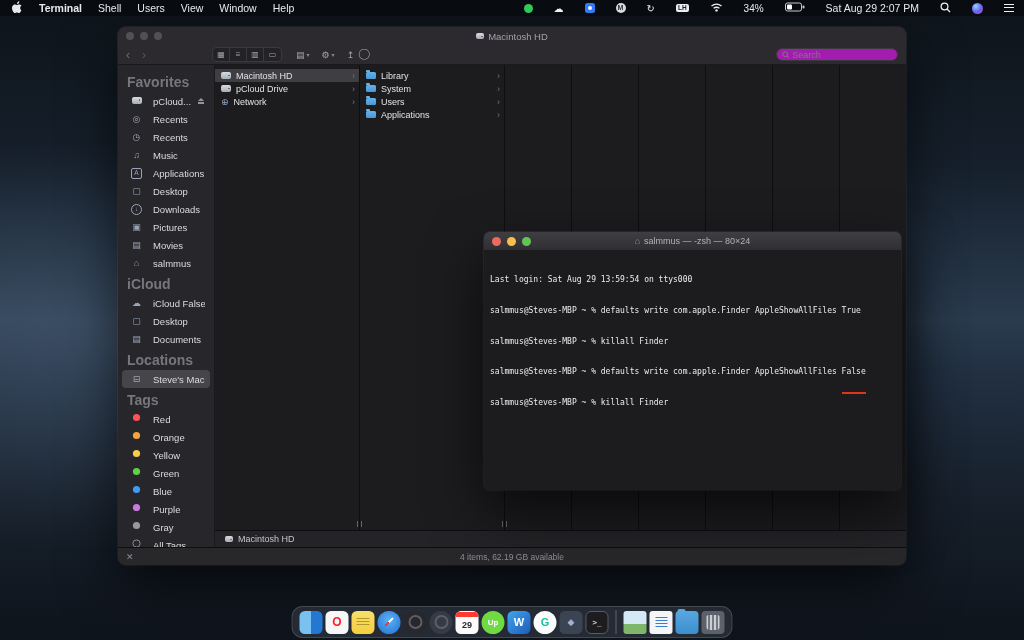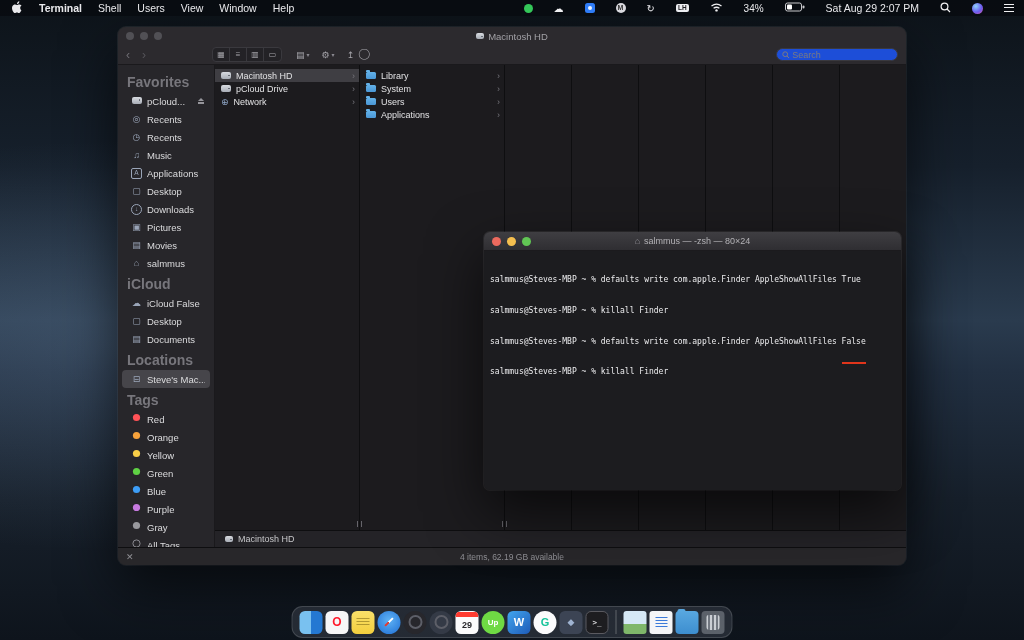--- a/index.html
+++ b/index.html
@@ -41,31 +41,31 @@
   .f-titlebar { height:18px; background:#2c2a2e; display:flex; align-items:center; position:relative; padding:0 8px; flex:none; }
   .f-titlebar .light { width:8px; height:8px; background:#515055; }
   .f-title { position:absolute; left:0; right:0; text-align:center; font-size:9.5px; color:#a2a1a6; display:flex; justify-content:center; align-items:center; gap:4px; }
   .f-toolbar { height:20px; background:#2c2a2e; border-bottom:1px solid #1a191c; display:flex; align-items:center; flex:none; padding:0 8px; color:#98979c; }
   .nav-arrows { display:flex; gap:12px; font-size:12px; color:#6f6e74; width:86px; }
   .seg { display:flex; background:#232226; border:1px solid #3a393e; border-radius:4px; overflow:hidden; margin-right:14px; }
   .seg span { width:17px; height:13px; font-size:8px; line-height:13px; text-align:center; color:#a6a5ab; border-right:1px solid #3a393e; }
   .seg span:last-child { border-right:none; }
   .tbtn { display:flex; align-items:center; gap:2px; font-size:9px; color:#a6a5ab; margin-right:12px; }
   .tbtn .cv { font-size:6px; color:#8a8990; }
-  .f-search { margin-left:auto; width:122px; height:13px; background:#1d4ed8; border:1px solid #3a393e; border-radius:7px; display:flex; align-items:center; padding:0 5px; gap:3px; }
+  .f-search { margin-left:auto; width:122px; height:13px; background:#a21caf; border:1px solid #3a393e; border-radius:7px; display:flex; align-items:center; padding:0 5px; gap:3px; }
   .f-search input { background:transparent; border:none; outline:none; color:#cfcfd3; font-size:9px; width:100%; }
   .f-search input::placeholder { color:#7c7b81; }
 
   .f-main { flex:1; display:flex; min-height:0; }
   .sidebar { width:97px; flex:none; background:#27262a; border-right:1px solid #1a191c; padding-top:5px; overflow:hidden; }
   .sb-sec-title { font-size:14px; font-weight:700; color:#77767c; padding:4px 9px 2px; }
   .sb-item { display:flex; align-items:center; gap:5px; height:18px; padding:0 5px 0 9px; font-size:9.5px; color:#dcdcde; margin:0 4px; border-radius:4px; }
   .sb-item.selected { background:#46454a; }
   .sb-icon { width:11px; flex:none; color:#9aa5b8; font-size:9px; text-align:center; line-height:11px; }
-  .sb-label { white-space:nowrap; overflow:hidden; }
+  .sb-label { white-space:nowrap; overflow:hidden;margin-left:6px; }
   .i-cloud::before { content:"☁"; }
   .i-airdrop::before { content:"◎"; }
   .i-clock::before { content:"◷"; }
   .i-music::before { content:"♫"; }
   .i-appbox::before { content:"A"; display:inline-block; width:9px; height:9px; border:1px solid #9aa5b8; border-radius:2px; font-size:6.5px; line-height:8px; }
   .i-desktop::before { content:"▢"; }
   .i-download::before { content:"↓"; display:inline-block; width:9px; height:9px; border:1px solid #9aa5b8; border-radius:50%; font-size:6.5px; line-height:8px; }
   .i-pictures::before { content:"▣"; }
   .i-movies::before { content:"▤"; }
   .i-home::before { content:"⌂"; }
@@ -423,20 +423,21 @@
       <span class="light" style="background:#ec6a5e;"></span>
       <span class="light" style="background:#f5bf4f;"></span>
       <span class="light" style="background:#61c554;"></span>
     </div>
     <div class="t-title">
       <span class="t-home"></span>
       <span>salmmus — -zsh — 80×24</span>
     </div>
   </div>
   <div class="t-body">
+    <div>Last login: Sat Aug 29 13:59:54 on ttys000</div>
     <div>salmmus@Steves-MBP ~ % defaults write com.apple.Finder AppleShowAllFiles True</div>
     <div>salmmus@Steves-MBP ~ % killall Finder</div>
     <div><span>salmmus@Steves-MBP ~ % defaults write com.apple.Finder AppleShowAllFiles </span><span class="hl-false">False</span></div>
     <div>salmmus@Steves-MBP ~ % killall Finder</div>
   </div>
 </div>
 
 <svg class="overlay">
   <ellipse cx="393" cy="96" rx="61" ry="47" fill="none" stroke-width="2.5" transform="rotate(-6 393 96)" stroke="#e0351b"></ellipse>
   <line x1="752" y1="336" x2="696" y2="301" stroke-width="2.5" stroke="#e0351b"></line>

